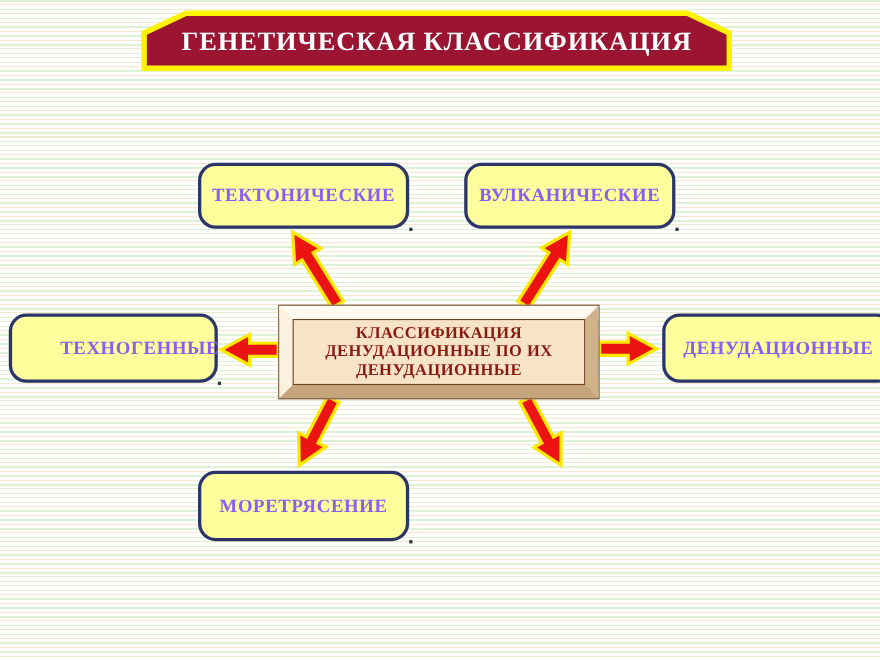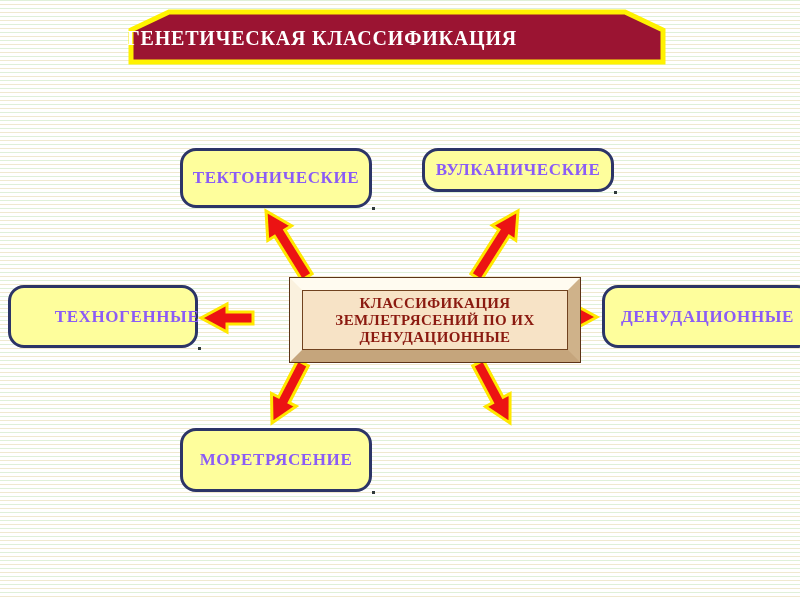--- a/index.html
+++ b/index.html
@@ -11,28 +11,28 @@
       #FFFFFF 1.5px, #FFFFFF 4px,
       #EFE9CF 4px, #EFE9CF 5px,
       #FFFFFF 5px, #FFFFFF 8px);
     font-family:"Liberation Serif","DejaVu Serif",serif;
   }
   
   .banner-wrap { position:absolute; left:127px; top:8px; width:540px; height:58px; }
   .banner-wrap svg { position:absolute; left:0; top:0; }
   .banner-text {
     position:absolute; left:0; top:3px; width:540px; height:55px;
-    display:flex; flex-direction:column; align-items:flex-start; justify-content:center;
-    color:#FFFFFF; font-weight:bold; font-size:20px; line-height:23px;
+    display:flex; flex-direction:column; align-items:center; justify-content:center;
+    color:#FFFFFF; font-weight:bold; font-size:24px; line-height:23px;
     letter-spacing:0.8px; text-align:center; white-space:nowrap;
   }
   
   .center-box {
     position:absolute; left:253px; top:277px; width:292px; height:86px;
-    box-sizing:border-box; border:1px solid #5C3317; background:#FBF3E2;margin-left:36px;
+    box-sizing:border-box; border:1px solid #5C3317; background:#FBF3E2;
   }
   .center-frame {
     position:absolute; inset:0; box-sizing:border-box;
     border:12px solid;
     border-color:#FFFBF0 #CFB28A #C5A57C #FAF1DE;
   }
   .center-panel {
     position:absolute; inset:12px; box-sizing:border-box;
     background:#F7E3C6; border:1px solid #71421F;
     display:flex; flex-direction:column; align-items:center; justify-content:center;
@@ -45,21 +45,21 @@
     background:#FEFE9C; border:3px solid #2C3567; border-radius:16px;
     display:flex; align-items:center; justify-content:center;
     color:#8b5cf6; font-weight:bold; font-size:17px; letter-spacing:0.6px;
     text-align:center; white-space:nowrap;
   }
   .node .dot {
     position:absolute; right:-6px; bottom:-5px; width:3px; height:3px;
     background:#303A3A;
   }
   .n-tectonic     { left:180px; top:148px; width:192px; height:60px; }
-  .n-volcanic     { left:422px; top:148px; width:192px; height:44px; }
+  .n-volcanic     { left:422px; top:148px; width:192px; height:60px; }
   .n-technogenic  { left:8px;   top:285px; width:190px; height:63px;padding-left:48px; }
   .n-denudational { left:602px; top:285px; width:211px; height:63px; }
   .n-seaquake     { left:180px; top:428px; width:192px; height:64px; }
   .n-cosmogenic   { left:422px; top:428px; width:191px; height:64px; }
   
   .arrows { position:absolute; left:0; top:0; pointer-events:none; }
   .arrow { fill:#EC1313; stroke:#FFE800; stroke-width:3; stroke-linejoin:miter; stroke-miterlimit:5; }
 </style>
 </head>
 <body>
@@ -81,21 +81,21 @@
     <polygon class="arrow" points="253,312 227,312 227,304 201,318 227,332 227,324 253,324"></polygon>
     <polygon class="arrow" points="545,311 571,311 571,303 597,317 571,331 571,323 545,323"></polygon>
     <polygon class="arrow" points="297.7,360.2 278.6,397.1 271.5,393.5 272,423 296.3,406.3 289.2,402.7 308.3,365.8"></polygon>
     <polygon class="arrow" points="472.7,365.8 492.5,402.9 485.5,406.7 510,423 510.1,393.5 503.1,397.3 483.3,360.2"></polygon>
   </svg>
 
   <div class="center-box">
     <div class="center-frame"></div>
     <div class="center-panel">
       <span>КЛАССИФИКАЦИЯ</span>
-      <span>ЗЕМЛЕТРЯСЕНИЙ ПО ИХ</span>
+      <span>ДЕНУДАЦИОННЫЕ ПО ИХ</span>
       <span>ДЕНУДАЦИОННЫЕ</span>
     </div>
   </div>
 
   <div class="node n-tectonic">
     <span>ТЕКТОНИЧЕСКИЕ</span>
     <span class="dot"></span>
   </div>
   <div class="node n-volcanic">
     <span>ВУЛКАНИЧЕСКИЕ</span>

